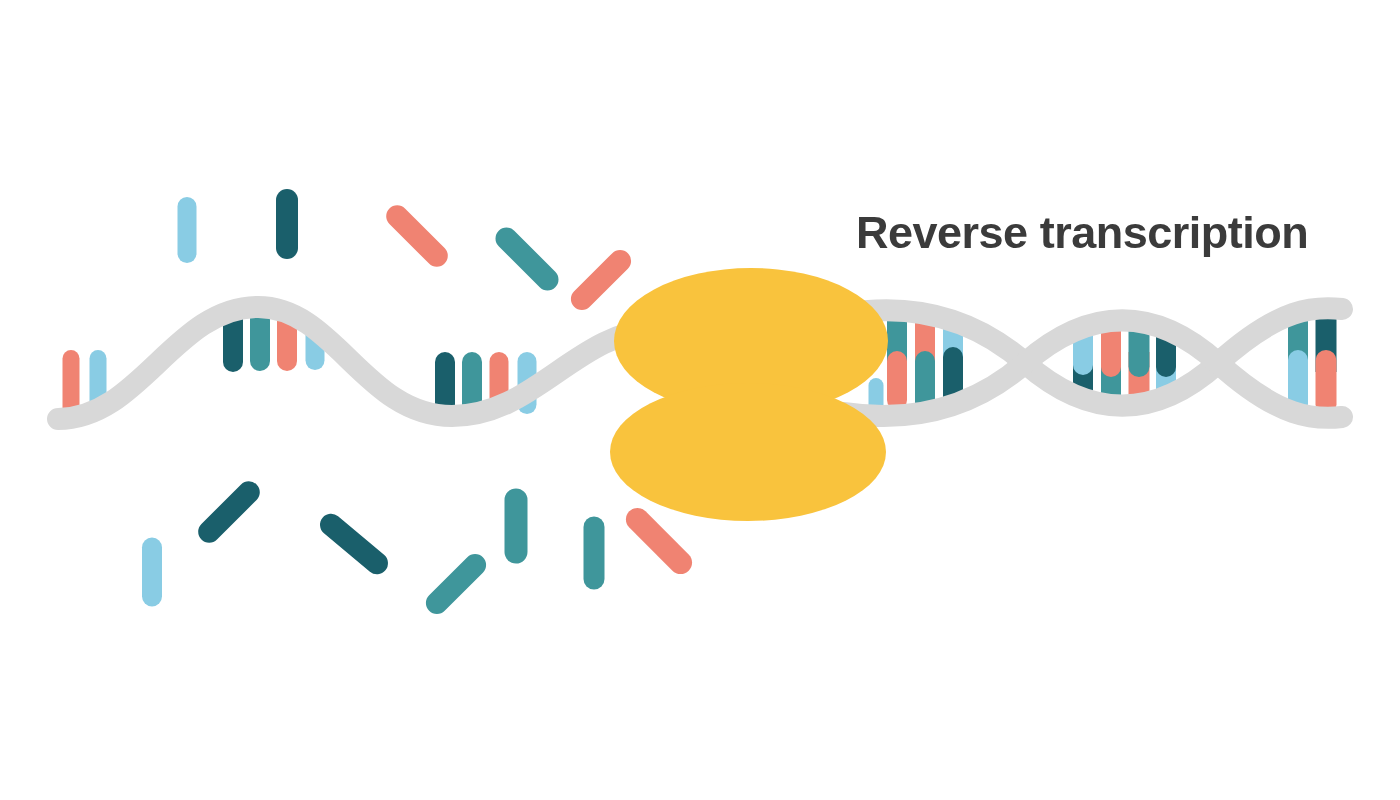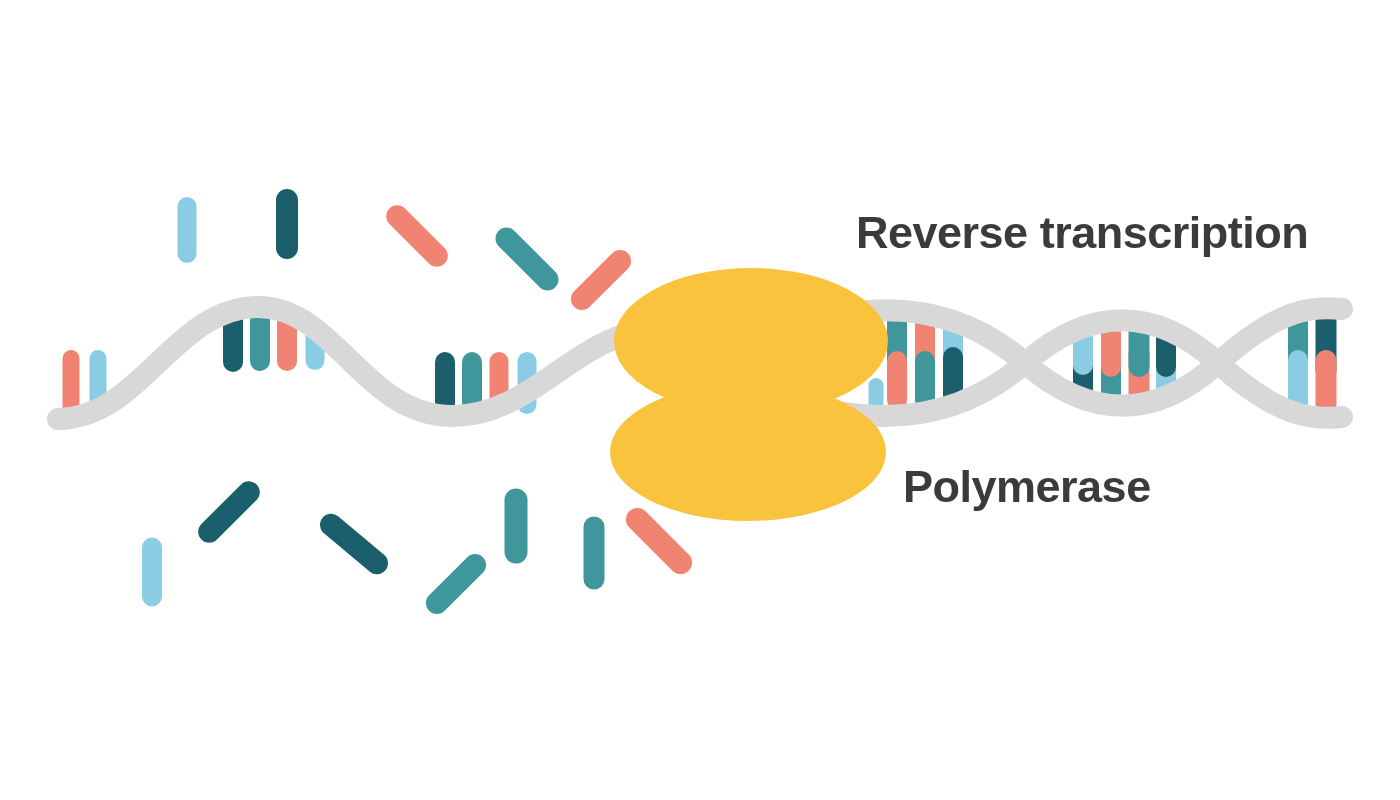--- a/index.html
+++ b/index.html
@@ -94,14 +94,13 @@
     <path d="M 843 413 C 890 420 960 420 1025 363 C 1090 306 1155 306 1218 363 C 1280 419 1315 420 1342 417" fill="none" stroke="var(--strand-gray)" stroke-width="22" stroke-linecap="round"></path>
 
     <g>
       <ellipse cx="751" cy="341" rx="137" ry="73" fill="var(--polymerase-yellow)"></ellipse>
       <ellipse cx="748" cy="452" rx="138" ry="69" fill="var(--polymerase-yellow)"></ellipse>
     </g>
   </svg>
 
   <div class="label label-reverse">Reverse transcription</div>
 
-  <div class="label label-polymerase">Polymerase</div>
 </div>
 
 </body></html>

